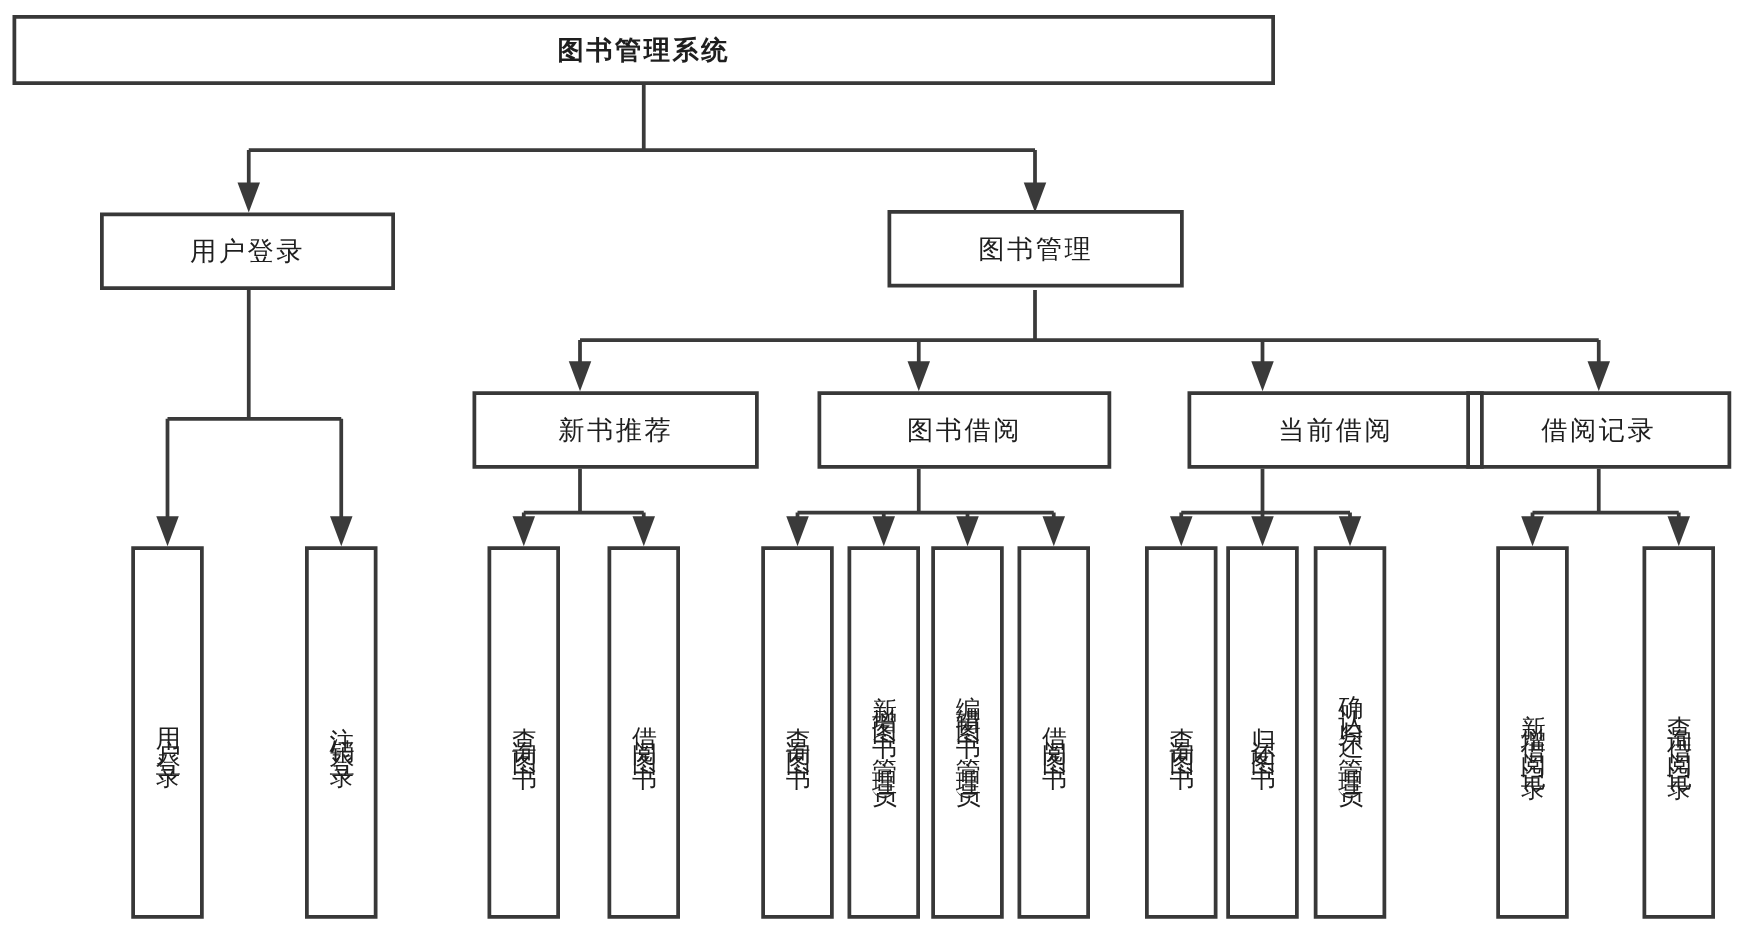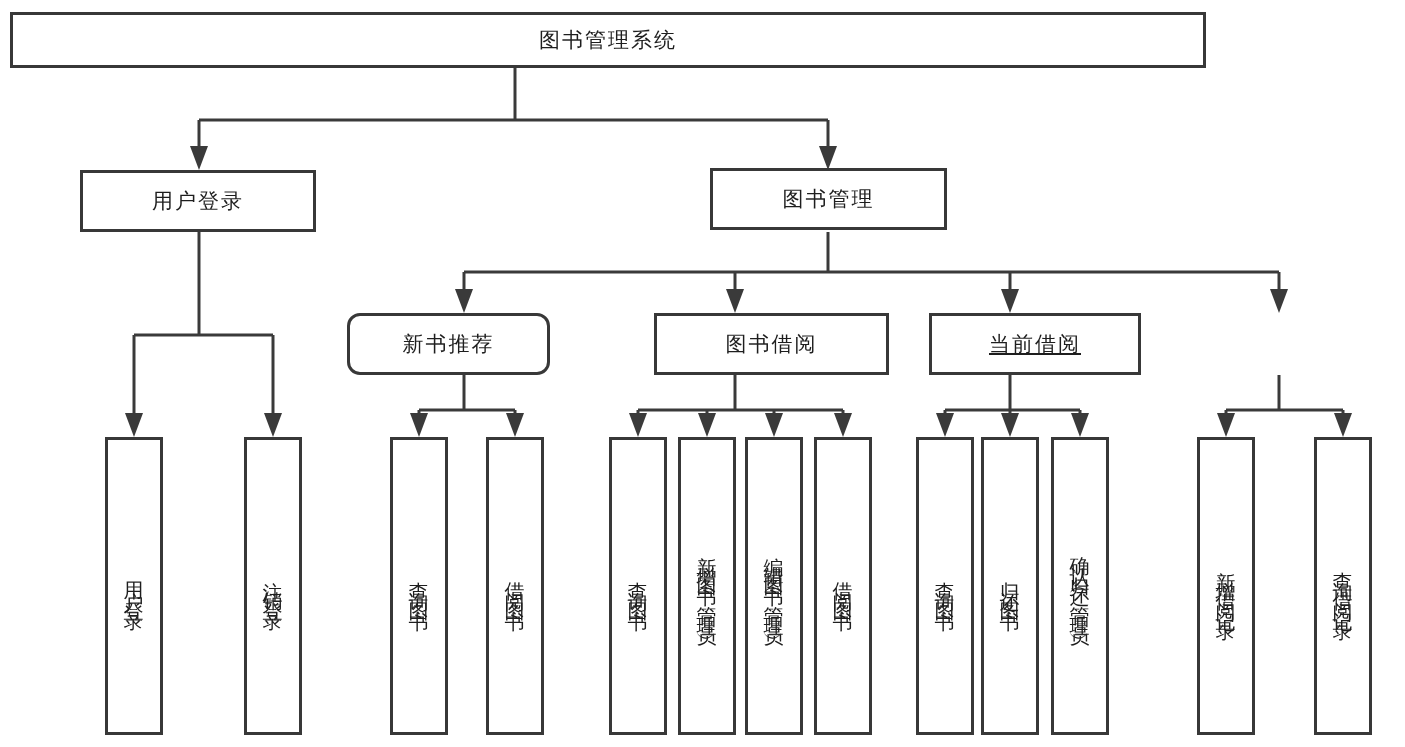--- a/index.html
+++ b/index.html
@@ -41,27 +41,27 @@
     display: flex;
     align-items: center;
     justify-content: center;
     writing-mode: vertical-rl;
     text-orientation: mixed;
     font-size: 20px;
     letter-spacing: 10px;
     z-index: 3;
     line-height: 1;
   }
-  .root-box  { left: 10px;  top: 12px;  width: 1196px; height: 56px; }
+  .root-box  { left: 10px;  top: 12px;  width: 1010px; height: 56px; font-weight: bold; }
   .l2-a      { left: 80px;  top: 170px; width: 236px;  height: 62px; }
   .l2-b      { left: 710px; top: 168px; width: 237px;  height: 62px; }
   .l3        { top: 313px;  height: 62px; }
-  .l3-a { left: 347px;  width: 203px; border-radius: 13px; }
+  .l3-a { left: 378px;  width: 229px; }
   .l3-b { left: 618px;  width: 235px; margin-left: 36px; }
-  .l3-c { left: 929px;  width: 212px; text-decoration: underline; }
+  .l3-c { left: 950px;  width: 237px; }
   .l3-d { left: 1173px; width: 212px; }
   .leaf-1  { left: 105px; }
   .leaf-2  { left: 244px; }
   .leaf-3  { left: 390px; }
   .leaf-4  { left: 486px; }
   .leaf-5  { left: 609px; }
   .leaf-6  { left: 678px; }
   .leaf-7  { left: 745px; }
   .leaf-8  { left: 814px; }
   .leaf-9  { left: 916px; }
@@ -156,20 +156,21 @@
 
 
   <div class="hbox root-box">图书管理系统</div>
 
   <div class="hbox l2-a">用户登录</div>
   <div class="hbox l2-b">图书管理</div>
 
   <div class="hbox l3 l3-a">新书推荐</div>
   <div class="hbox l3 l3-b">图书借阅</div>
   <div class="hbox l3 l3-c">当前借阅</div>
+  <div class="hbox l3 l3-d">借阅记录</div>
 
   <div class="vbox leaf-1">用户登录</div>
   <div class="vbox leaf-2">注销登录</div>
   <div class="vbox leaf-3">查询图书</div>
   <div class="vbox leaf-4">借阅图书</div>
   <div class="vbox leaf-5">查询图书</div>
   <div class="vbox leaf-6">新增图书（管理员）</div>
   <div class="vbox leaf-7">编辑图书（管理员）</div>
   <div class="vbox leaf-8">借阅图书</div>
   <div class="vbox leaf-9">查询图书</div>

